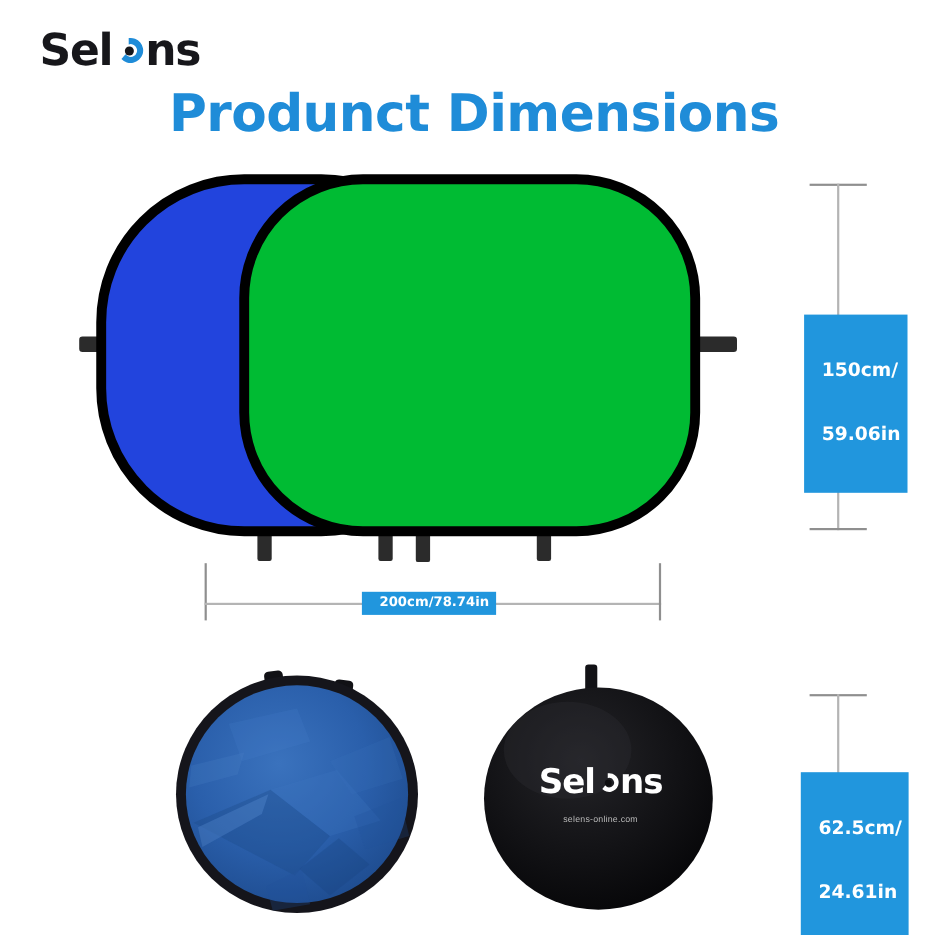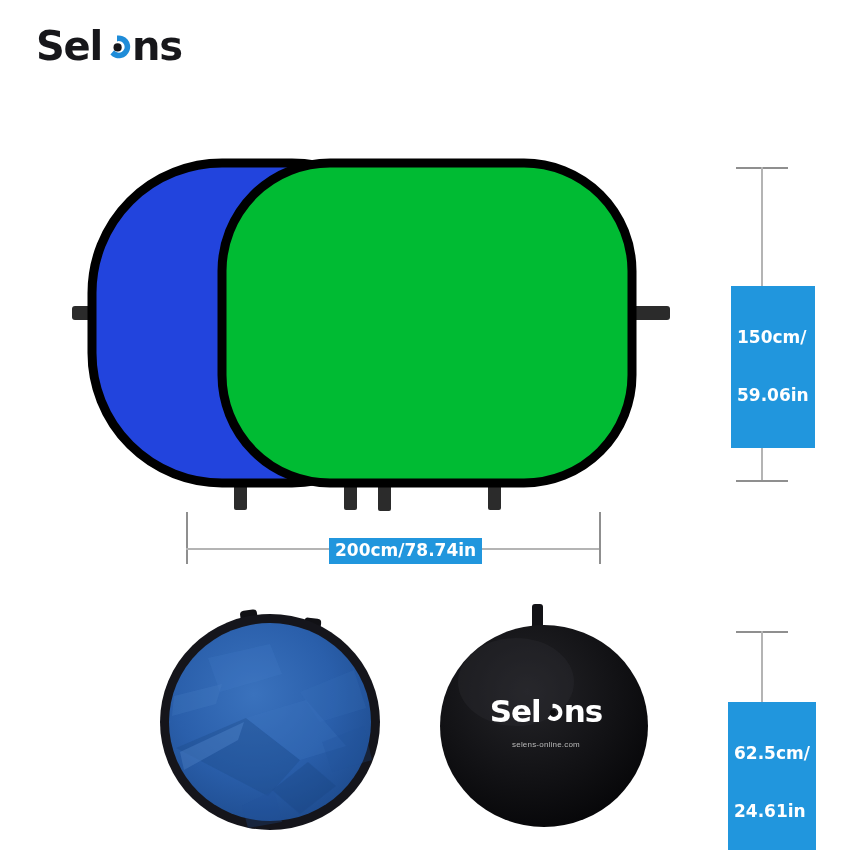--- a/index.html
+++ b/index.html
@@ -102,30 +102,30 @@
     height: 52px;
   }
 
   .dim-badge {
     position: absolute;
     background: #2196dd;
     color: #ffffff;
     font-family: "DejaVu Sans", sans-serif;
     font-weight: bold;
     line-height: 1.14;
-    padding: 3px 6px 4px 6px;
+    padding: 3px 6px 4px 16px;
     white-space: pre;
     box-sizing: border-box;
   }
   .dim-badge.two-line {
     font-size: 17px;
     text-align: left;
   }
   .dim-badge.one-line {
-    font-size: 17px;
+    font-size: 12px;
     text-align: center;
     white-space: nowrap;
   }
   .dim-badge span { display: block; }
 
   
   .disc {
     position: absolute;
   }
   .disc svg { display: block; }
@@ -172,20 +172,21 @@
         <span class="logo-lens">
           <svg width="28" height="28" viewBox="0 0 28 28">
             <path d="M14 2.6 A11.4 11.4 0 1 1 7.4 21.6 L11.1 17.3 A5.8 5.8 0 1 0 14 8.4 Z" fill="#1f8cd8"></path>
             <circle cx="14.6" cy="14.4" r="4.1" fill="#17171b"></circle>
           </svg>
         </span>
         <span>ns</span>
     </div>
   </div>
 
+  <div id="page-title">Produnct Dimensions</div>
 
   <div id="panel-group">
     <svg width="850" height="850" viewBox="0 0 850 850">
 
       <rect x="72" y="306" width="40" height="14" rx="3" fill="#2b2b2b"></rect>
 
       <rect x="178" y="306" width="40" height="14" rx="3" fill="#2b2b2b"></rect>
 
       <rect x="630" y="306" width="40" height="14" rx="3" fill="#2b2b2b"></rect>
 

